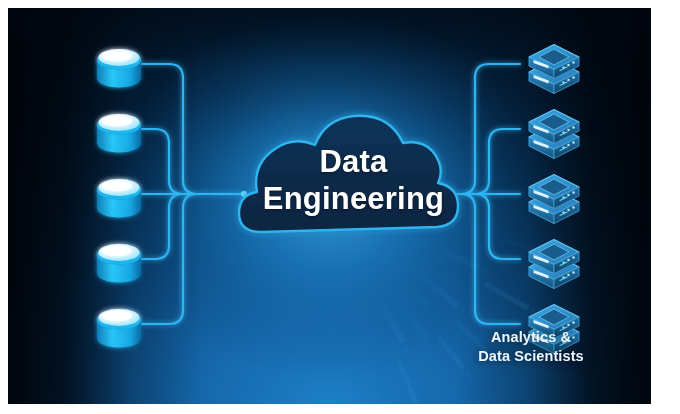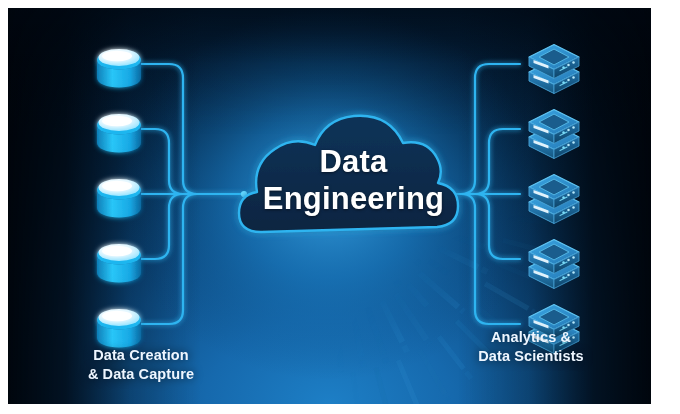--- a/index.html
+++ b/index.html
@@ -575,22 +575,20 @@
             <path d="M571 309 L546 321.5 L546 330.5 L571 318 Z" fill="url(#srvRightG)" stroke="#3f95c8" stroke-width="0.9" stroke-linejoin="round"></path>
             <path d="M525.5 312 L540.5 317.4 L540.5 320.4 L525.5 315 Z" fill="#eaf8ff" opacity="0.95"></path>
             <circle cx="555.5" cy="319.6" r="1.25" fill="#7fe4ff" opacity="0.95"></circle>
             <circle cx="560.5" cy="317.1" r="1.25" fill="#bfefff" opacity="0.95"></circle>
             <circle cx="565.5" cy="314.6" r="1.25" fill="#bfefff" opacity="0.95"></circle>
             <path d="M552 322.6 L559 319.1" stroke="#7fe4ff" stroke-width="1.1" stroke-linecap="round" opacity="0.85"></path>
           </g>
         </g>
     </svg>
 
-    <div class="caption" id="caption-left">Data Creation
-&amp; Data Capture</div>
 
     <div class="caption" id="caption-right">Analytics &amp;
 Data Scientists</div>
 
     <div class="cloud-text">Data
 Engineering</div>
 
   </div>
 </div>
 

